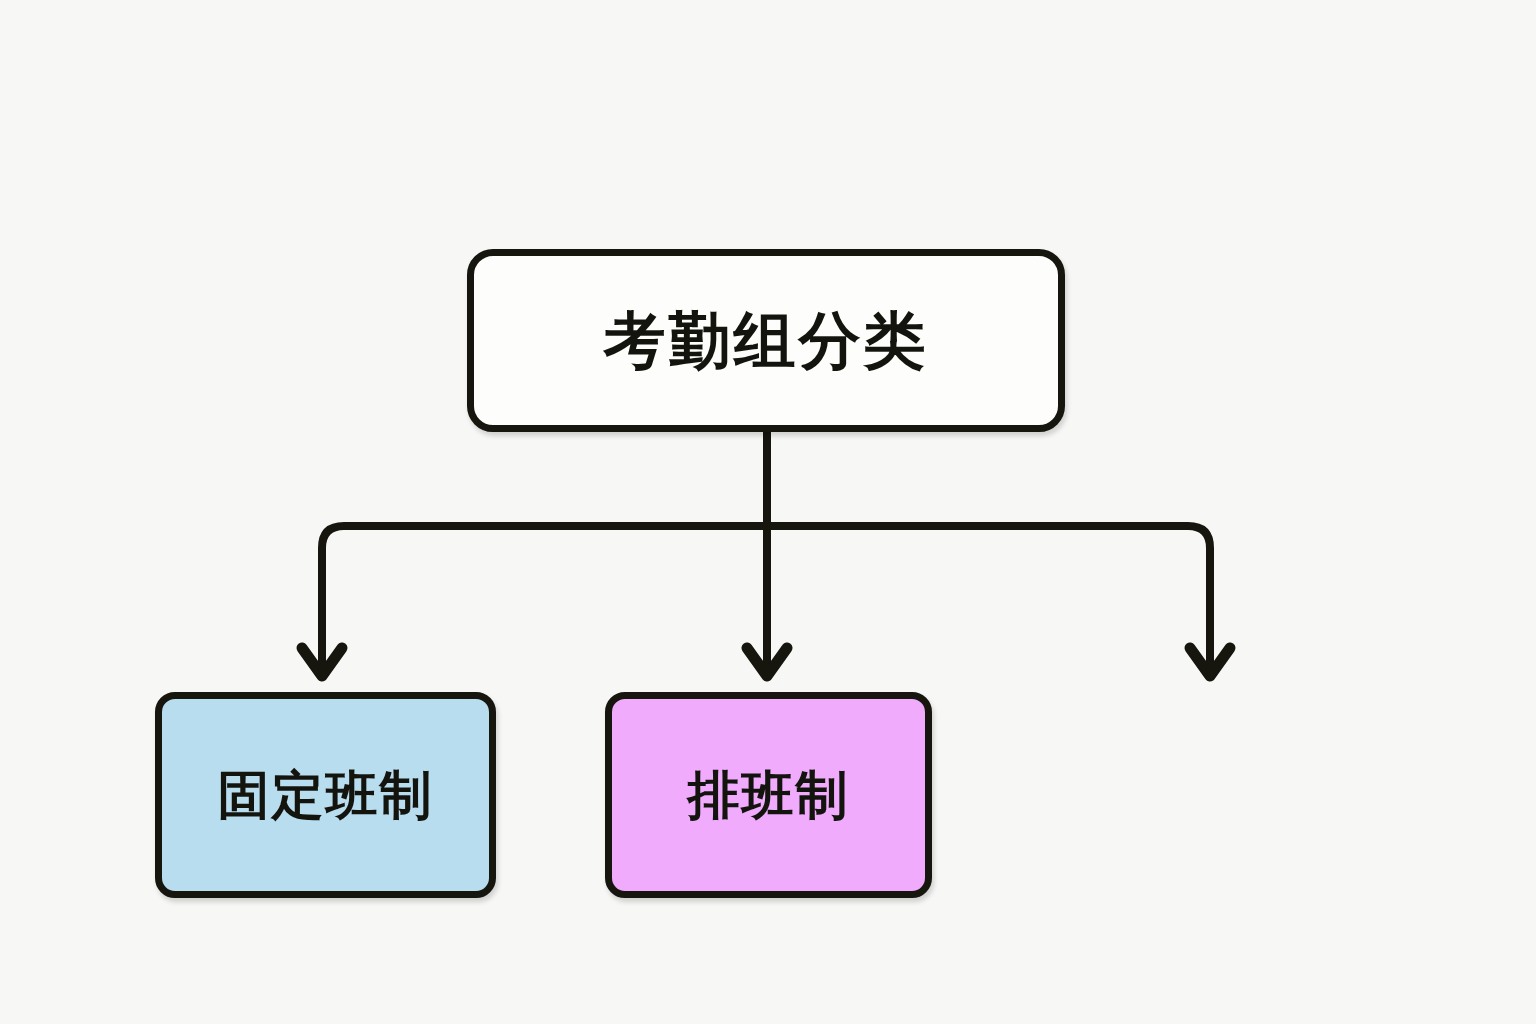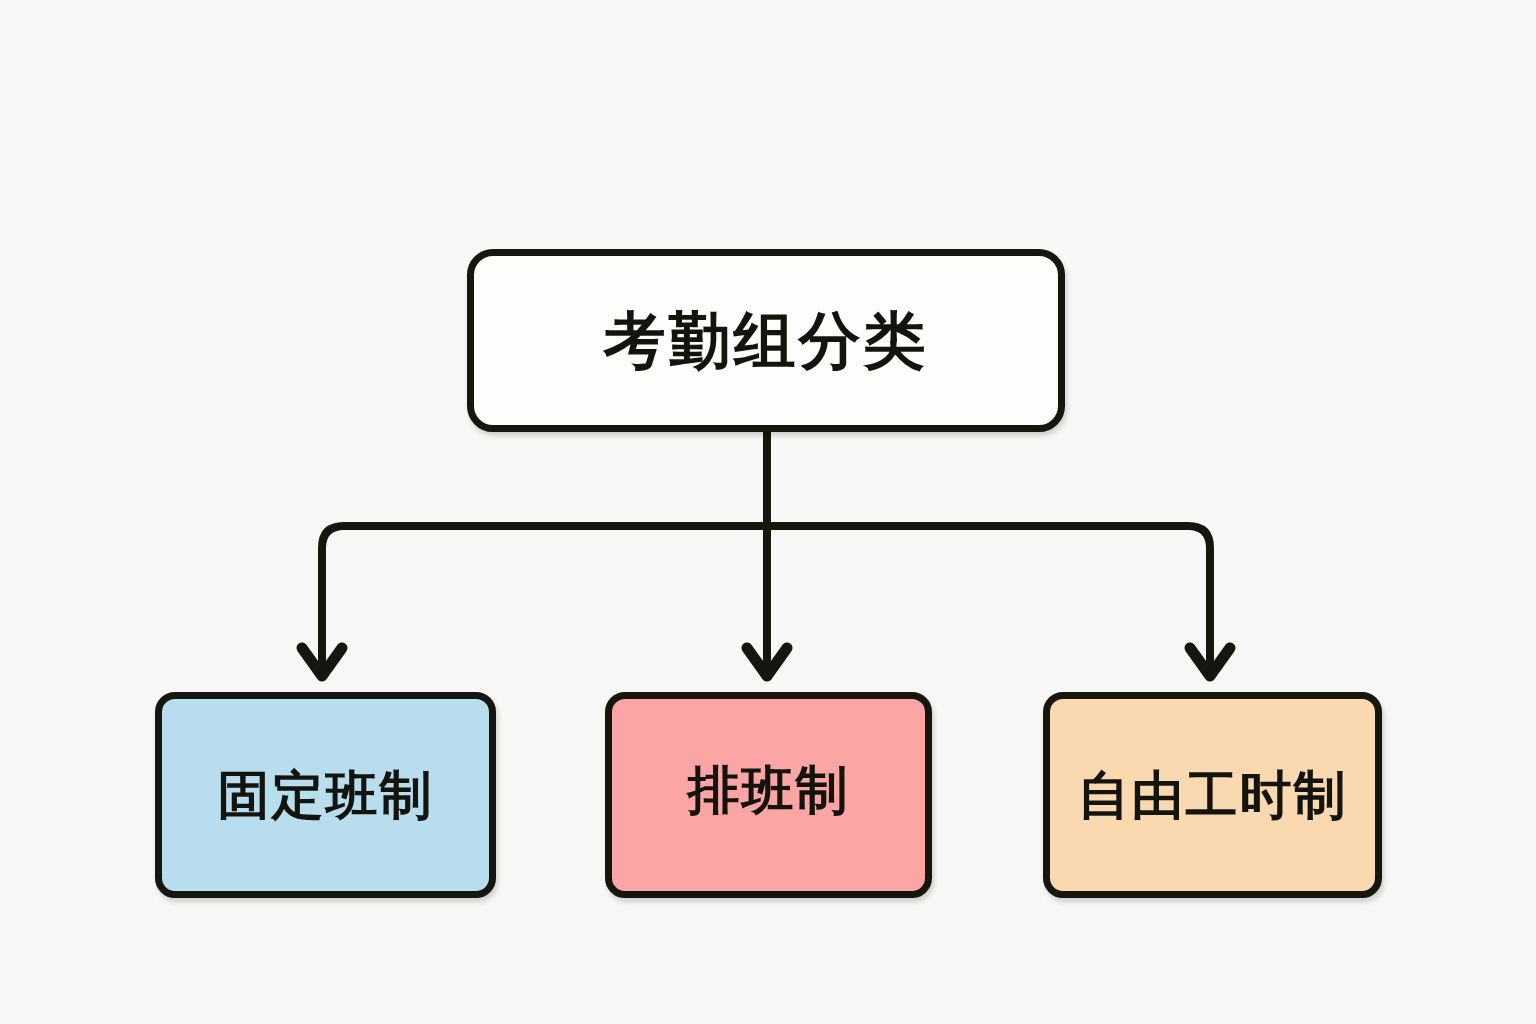--- a/index.html
+++ b/index.html
@@ -115,21 +115,18 @@
   </svg>
 
   <div class="node node-leaf leaf-1" style="background: rgb(184, 221, 238); border-color: rgb(22, 22, 15);">
     <span class="node-label">固定班制</span>
   </div>
 
   <div class="node node-root" style="background: rgb(253, 253, 251); border-color: rgb(22, 22, 15);">
     <span class="node-label">考勤组分类</span>
   </div>
 
-  <div class="node node-leaf leaf-2" style="background: #fca5a5; border-color: rgb(22, 22, 15); font-family: Liberation Mono, monospace;">
+  <div class="node node-leaf leaf-2" style="background: #f0abfc; border-color: rgb(22, 22, 15);">
     <span class="node-label">排班制</span>
   </div>
 
-  <div class="node node-leaf leaf-3" style="background: rgb(251, 217, 176); border-color: rgb(22, 22, 15);">
-    <span class="node-label">自由工时制</span>
-  </div>
 
 </div>
 
 </body></html>

